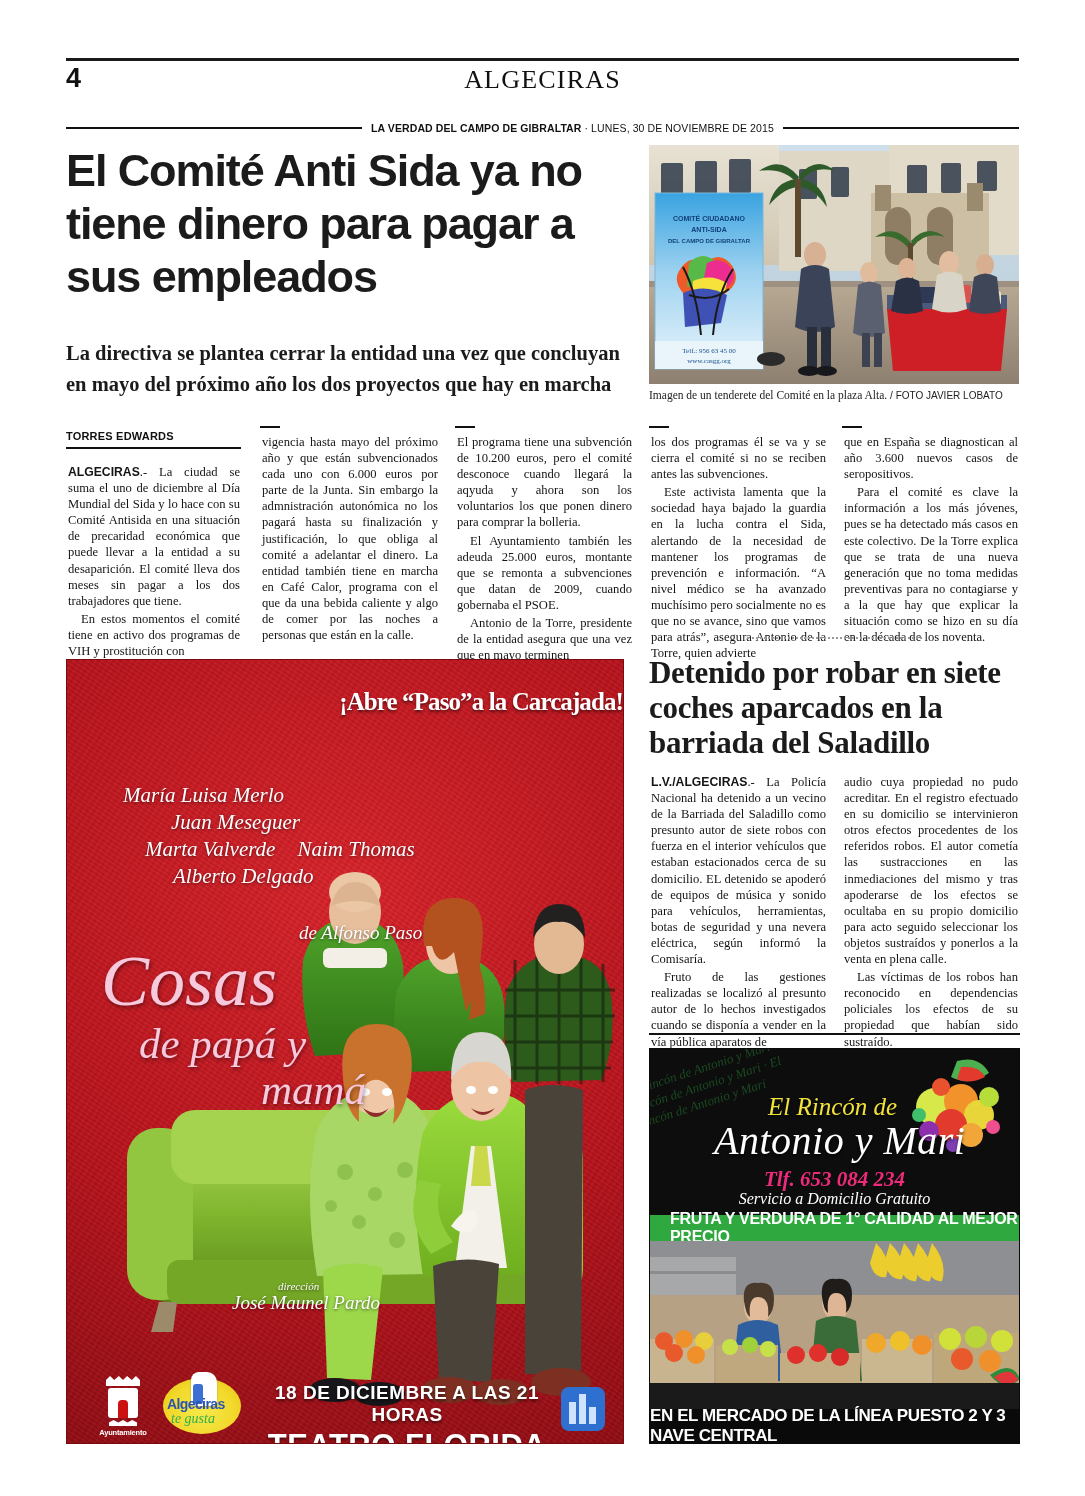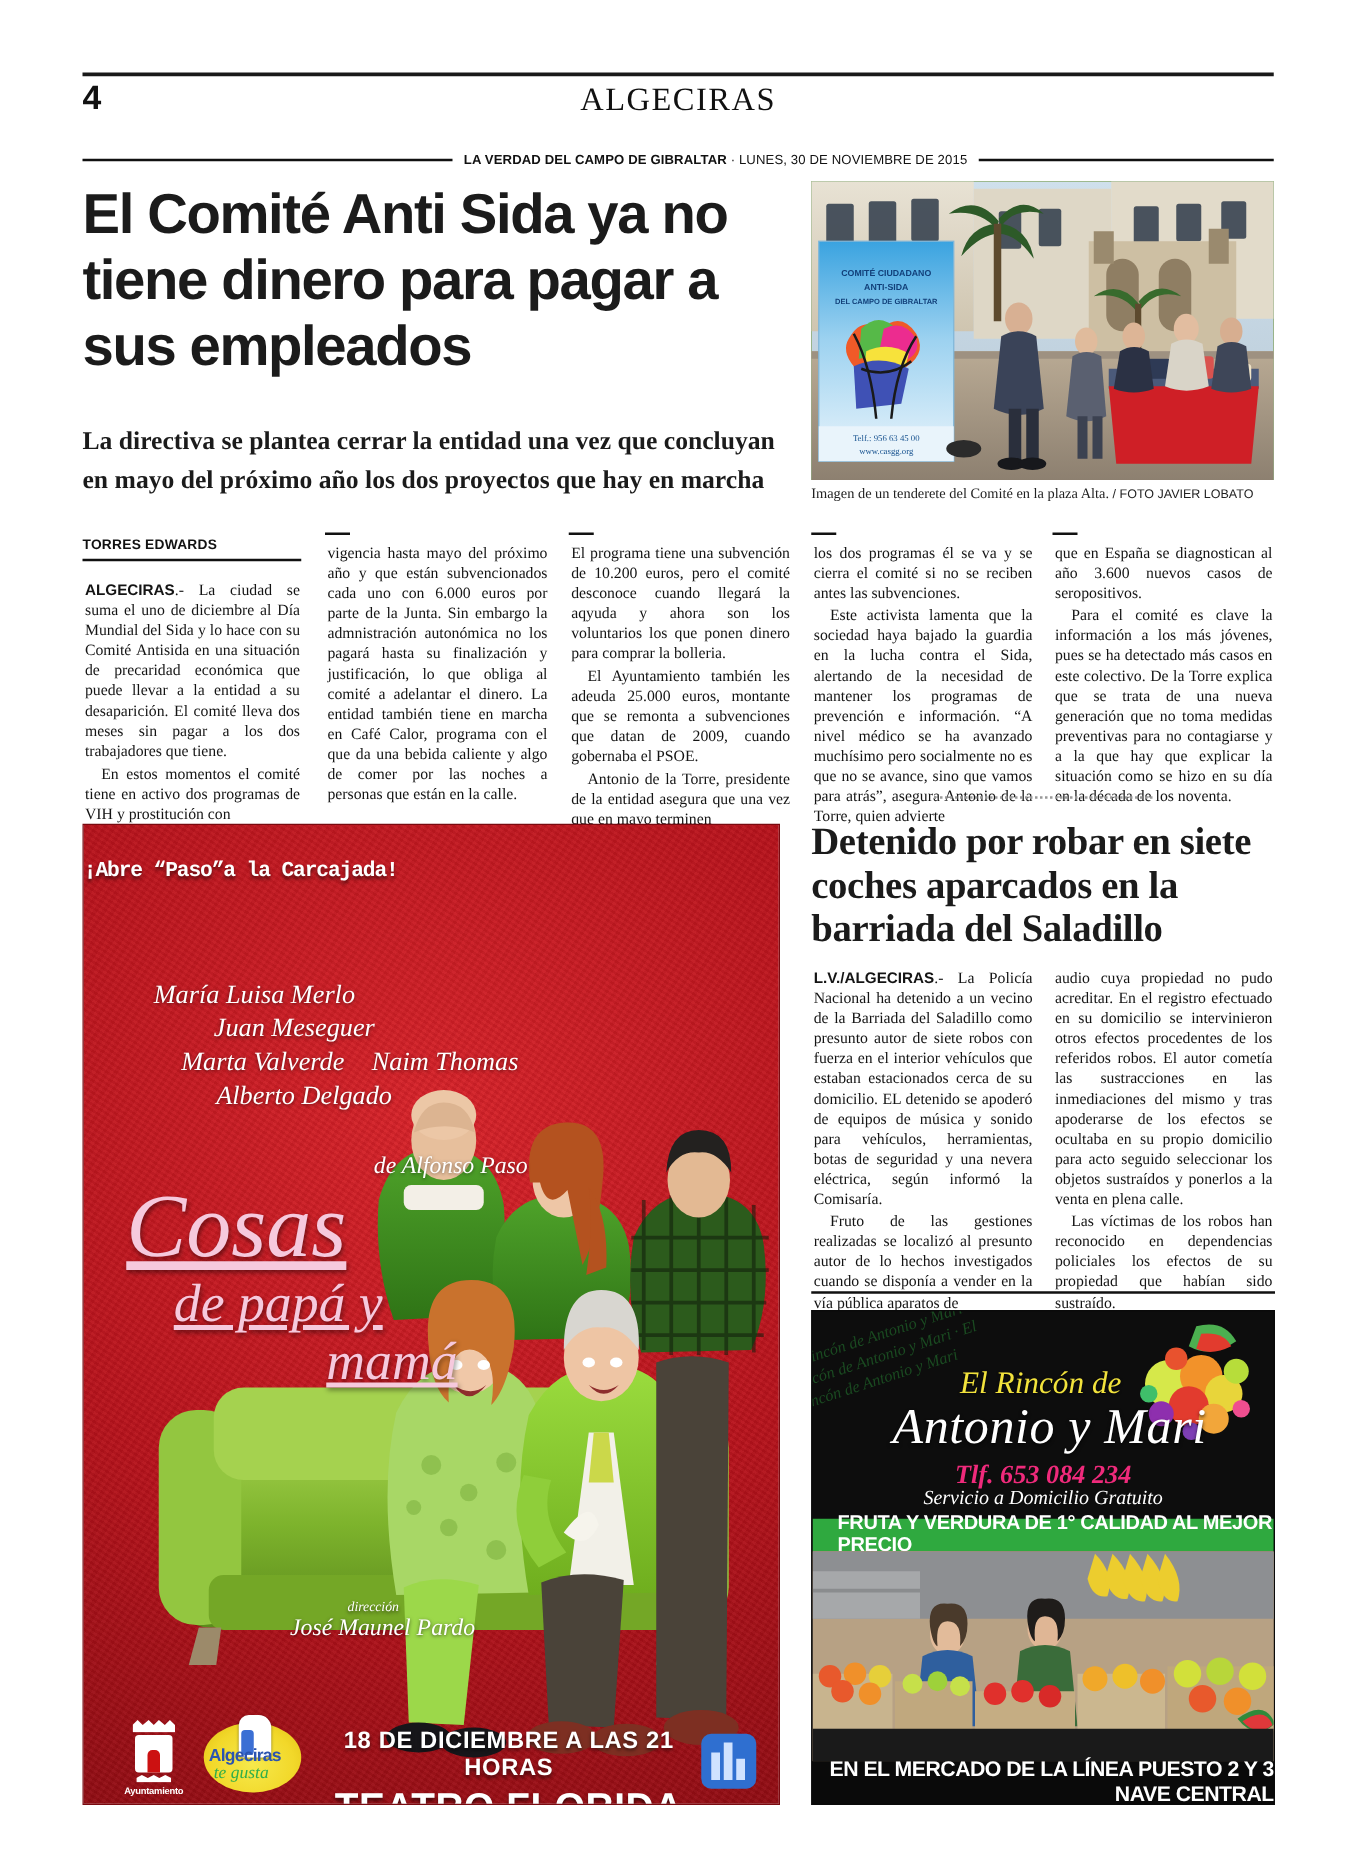--- a/index.html
+++ b/index.html
@@ -146,23 +146,23 @@
   }
   .poster .grain {
     position: absolute; inset: 0;
     background-image:
       repeating-linear-gradient(33deg, rgba(0,0,0,0.05) 0 2px, rgba(255,255,255,0.03) 2px 4px),
       repeating-linear-gradient(-57deg, rgba(0,0,0,0.04) 0 3px, rgba(255,255,255,0.02) 3px 6px);
     opacity: .8;
   }
   .poster-tag {
     position: absolute; top: 28px; left: 0; right: 0;
-    text-align: left;
-    font-family: Liberation Mono, monospace;
-    font-weight: bold; font-size: 17px;
+    text-align: right;
+    font-family: Liberation Serif, serif;
+    font-weight: bold; font-size: 25px;
     color: #fff; letter-spacing: -0.9px;
     text-shadow: 0 2px 3px rgba(0,0,0,.55);
   }
   .cast {
     position: absolute; left: 50px; top: 122px; width: 330px;
     font-family: "Liberation Serif", serif;
     font-style: italic;
     color: #fff; font-size: 21px; line-height: 27px;
     text-shadow: 0 1px 3px rgba(0,0,0,.5);
   }
@@ -177,21 +177,20 @@
     font-family: "Liberation Serif", serif; font-style: italic;
     color: #fff; font-size: 19px;
     text-shadow: 0 1px 3px rgba(0,0,0,.5);
   }
   .poster-title {
     position: absolute; left: 34px; top: 290px;
     font-family: "Liberation Serif", serif; font-style: italic;
     font-size: 72px; line-height: 62px;
     color: #f6c9dd;
     text-shadow: 1px 2px 4px rgba(0,0,0,.45);
-    text-decoration: underline;
   }
   .poster-title .l2 {
     display: block; font-size: 43px; margin-left: 38px; margin-top: 9px; line-height: 46px;
   }
   .poster-title .l3 {
     display: block; font-size: 43px; margin-left: 160px; line-height: 46px;
   }
 
   .poster-dir {
     position: absolute; left: 165px; top: 620px;
@@ -323,21 +322,21 @@
     background:
       linear-gradient(180deg, rgba(0,0,0,.15), rgba(0,0,0,.05)),
       linear-gradient(90deg,#c9ad8e 0%, #d8c0a0 20%, #bfa27f 45%, #cdb291 70%, #b99d7c 100%);
     overflow: hidden;
   }
   .fa-black {
     position: absolute; left:0; right:0; bottom: 0; height: 34px;
     background: #0a0a0a;
     display: flex; align-items: center; justify-content: center;
     font-family: "Liberation Sans", sans-serif; font-weight: bold;
-    font-size: 17px; color: #fff; letter-spacing: -0.4px; text-align: right;
+    font-size: 17px; color: #fff; letter-spacing: -0.4px;
   }
 </style>
 </head>
 <body>
 
 <div class="page">
 
   <div class="masthead">
     <div class="masthead-rule"></div>
     <div class="masthead-row">

